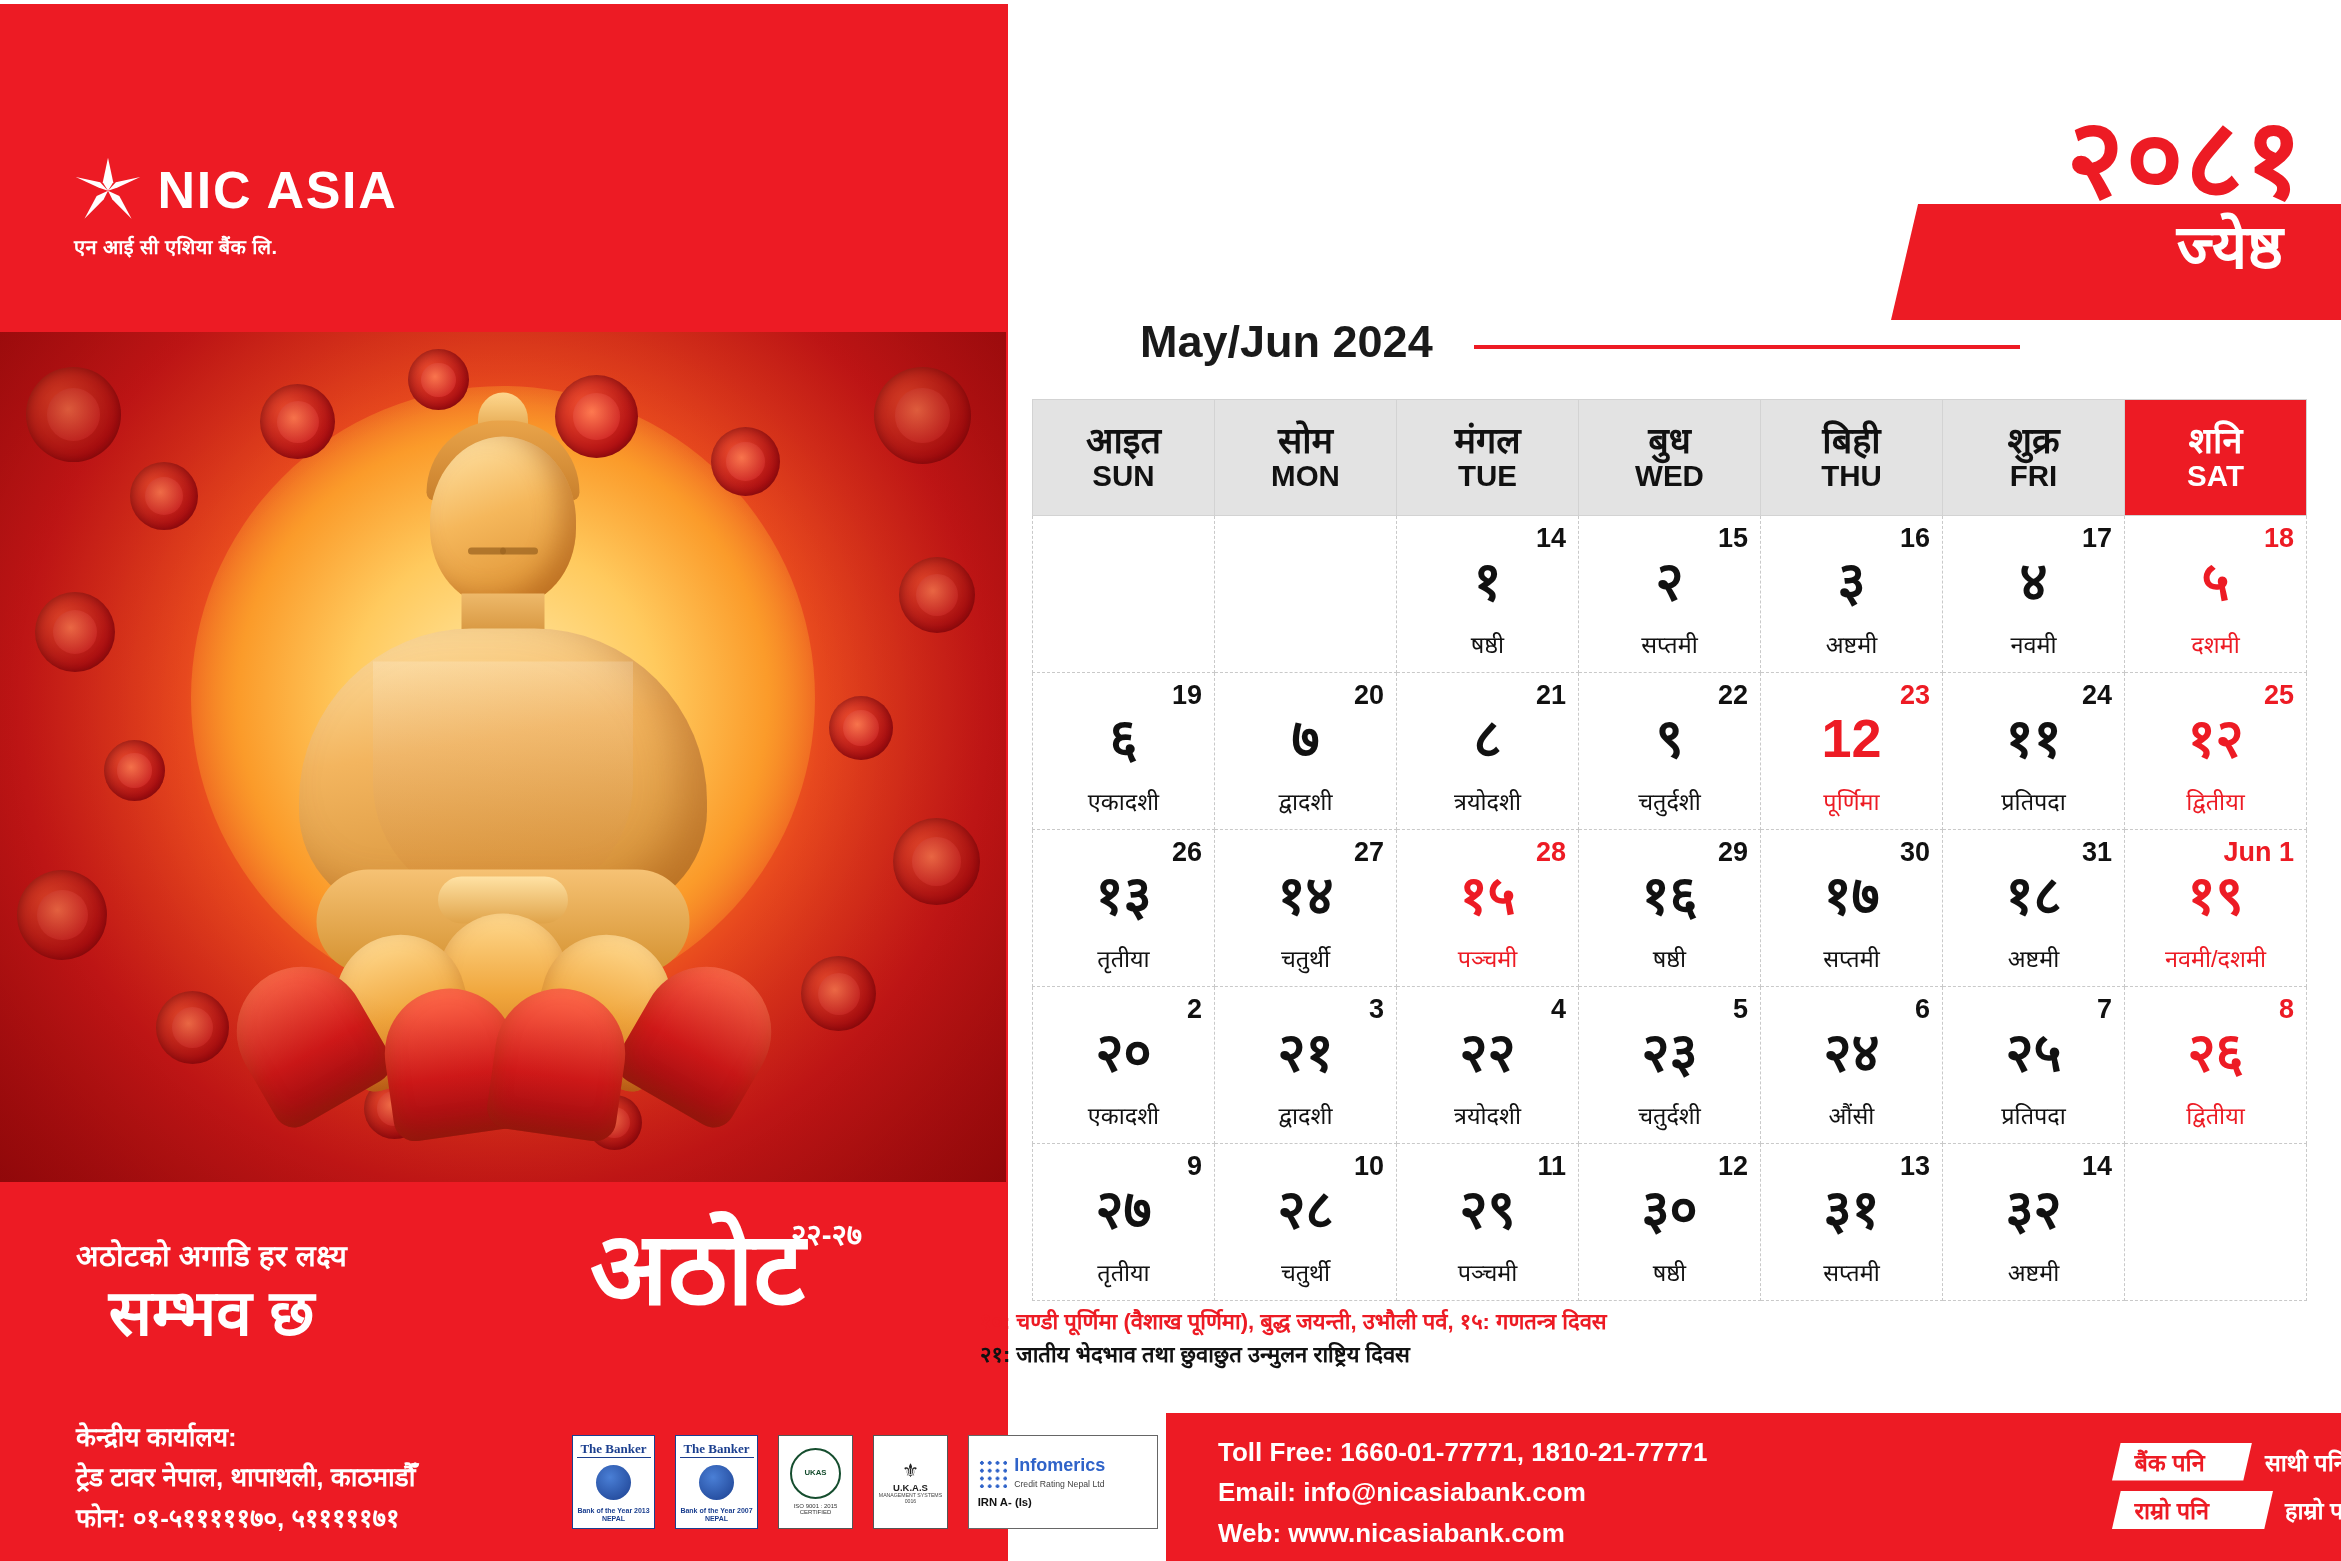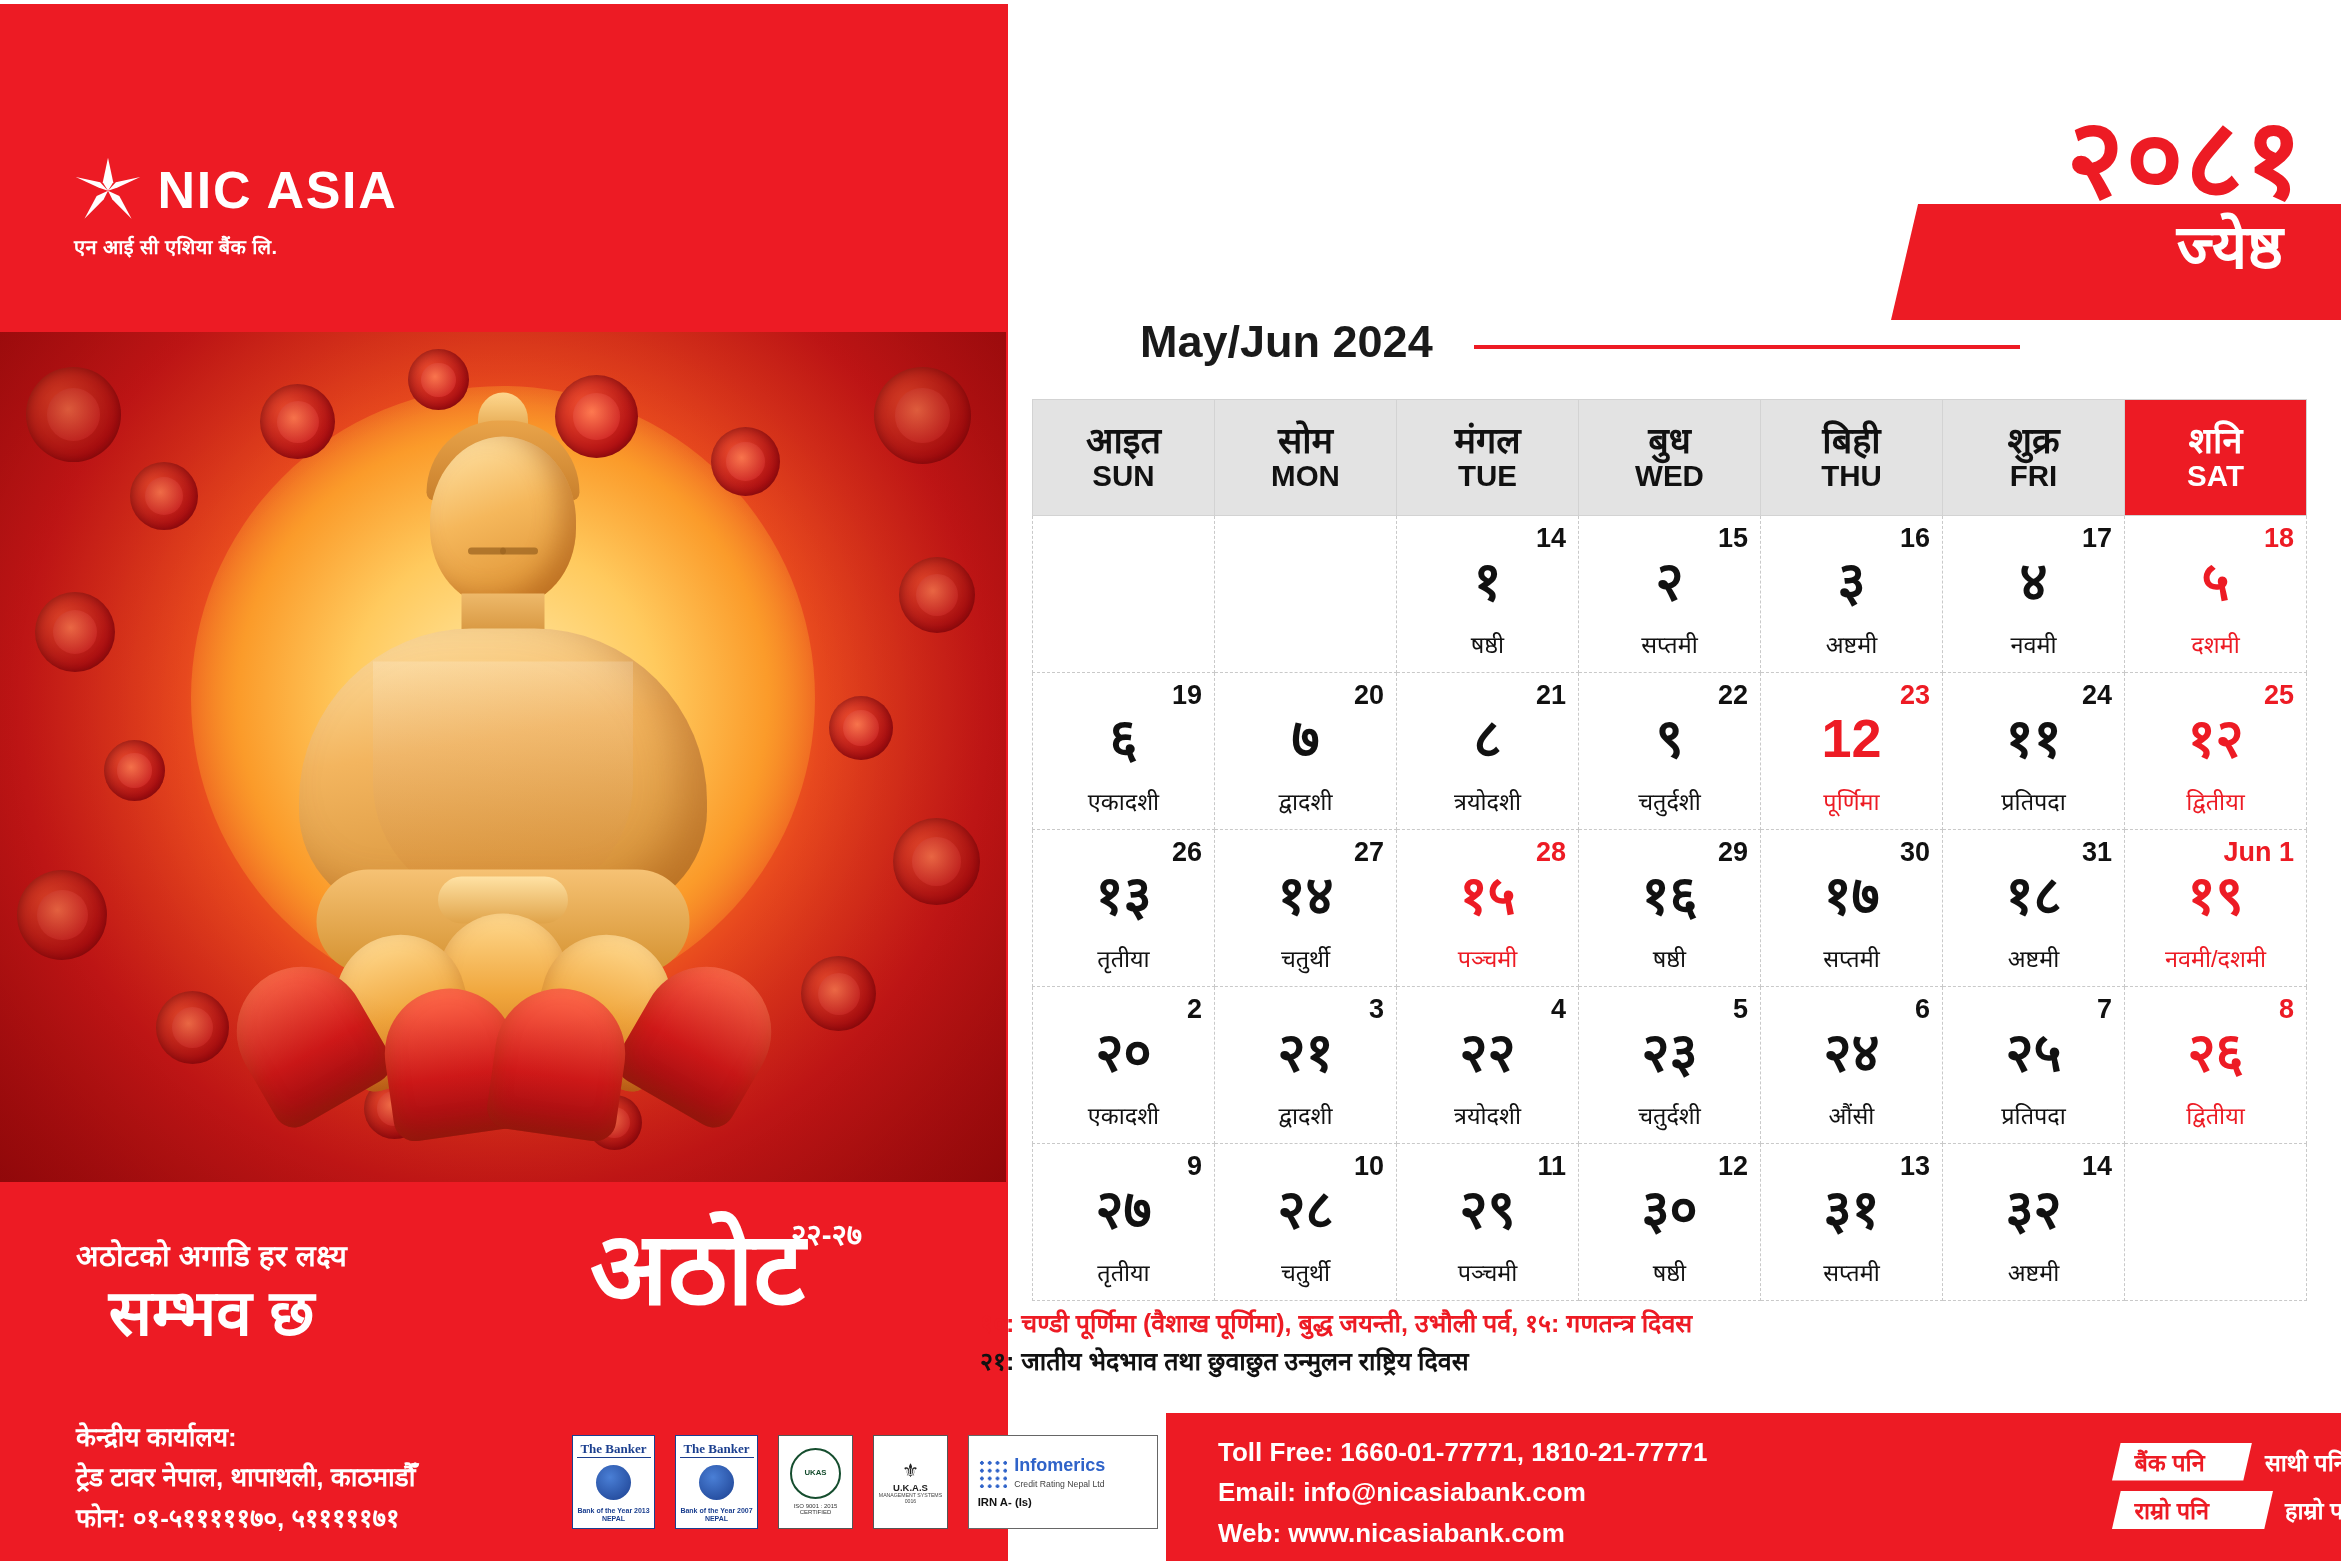--- a/index.html
+++ b/index.html
@@ -100,21 +100,21 @@
   th .en{display:block;font-size:29.5px;font-weight:bold;color:#111;line-height:1.1;}
   th.sat .np,th.sat .en{color:#fff;}
   table.cal-t td{height:154px;border:0.9px dashed #c9c9c9;vertical-align:top;position:relative;}
   td .ad{position:absolute;right:12px;top:7px;font-size:27px;color:#111;font-weight:bold;}
   td .bs{position:absolute;left:0;right:0;top:38px;text-align:center;font-size:54px;font-weight:bold;color:#111;line-height:1;}
   td .tithi{position:absolute;left:0;right:0;bottom:12px;text-align:center;font-size:23.4px;color:#111;}
   td.holiday .ad,td.holiday .bs,td.holiday .tithi{color:#ed1b24;}
   td.sat-col .ad,td.sat-col .bs,td.sat-col .tithi{color:#ed1b24;}
   td.empty{border:0.9px dashed #e4e4e4;}
 
-  .notes{position:absolute;left:980px;top:1305px;width:1127px;font-size:25px;color:#ed1b24;font-weight:bold;line-height:1.5;}
+  .notes{position:absolute;left:980px;top:1305px;width:1127px;font-size:22px;color:#ed1b24;font-weight:bold;line-height:1.5;}
   .notes .n2{color:#111;}
 
   
   .footer{position:absolute;left:1166px;top:1413px;width:1324px;height:148px;background:#ed1b24;}
   .footer .contact{position:absolute;left:52px;top:19px;color:#fff;font-size:26px;font-weight:bold;line-height:1.55;}
   .tag{position:absolute;right:31px;top:29.5px;width:347px;}
   .tag-row{position:relative;height:38px;margin-bottom:10.4px;}
   .tag-white{position:absolute;left:0;top:0;height:38px;background:#fff;color:#ed1b24;font-size:23.4px;font-weight:bold;
         display:flex;align-items:center;padding:0 19px 0 22.5px;box-sizing:border-box;clip-path:polygon(8.7px 0,100% 0,calc(100% - 8.7px) 100%,0 100%);}
   .tag-txt{position:absolute;top:0;height:38px;display:flex;align-items:center;color:#ffffff;font-size:23.4px;font-weight:bold;}

